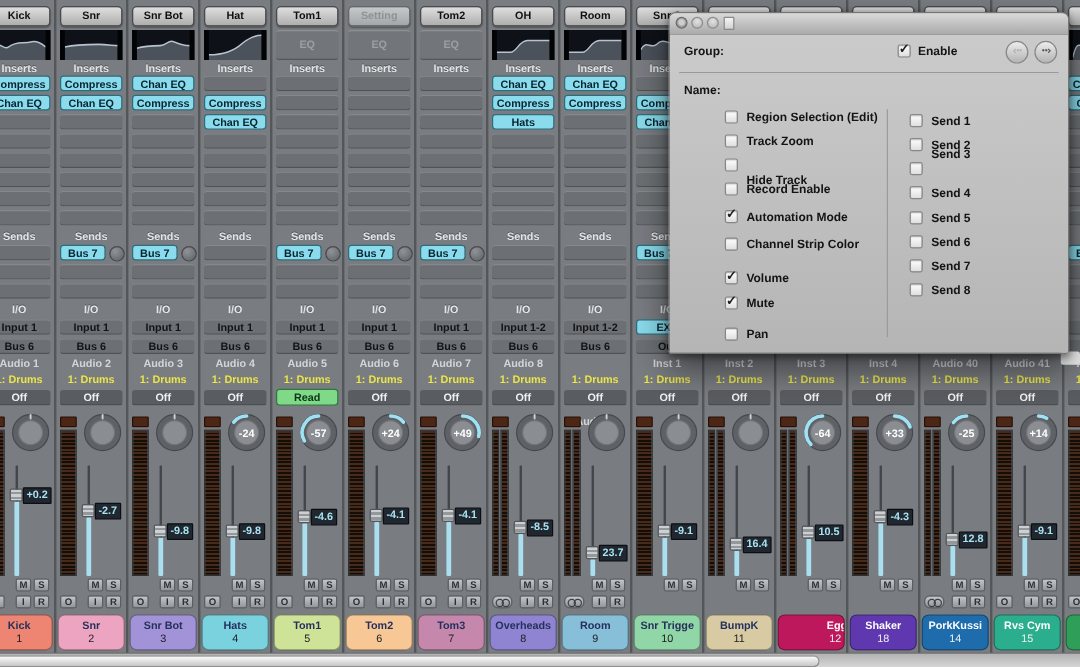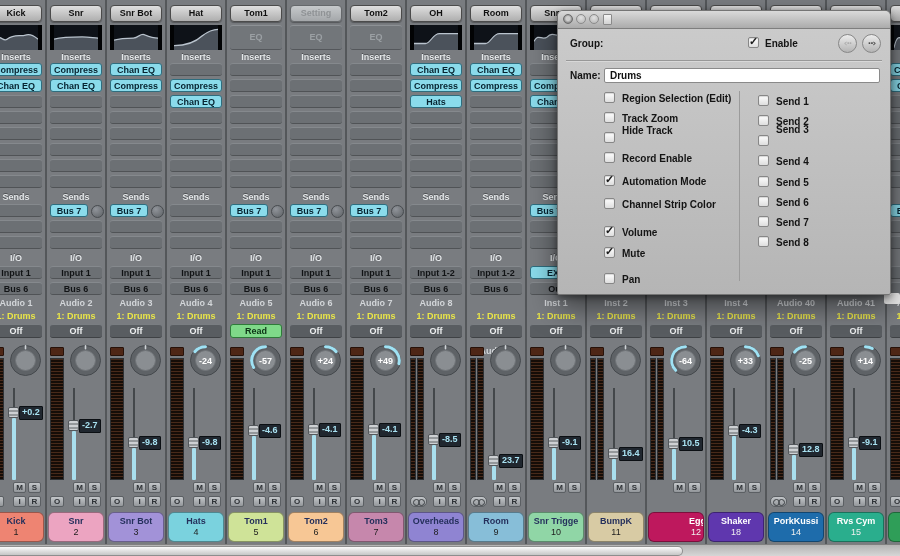--- a/index.html
+++ b/index.html
@@ -850,30 +850,29 @@
   </div>
   <span class="dlabel" style="left:12px;top:27px;">Group:</span>
   <span class="cb" style="left:190px;top:26px;">
       <span class="chk">✓</span>
     </span>
   <span class="dlabel" style="left:207px;top:27px;">Enable</span>
   <div class="roundbtn prev"><span>‹··</span></div>
   <div class="roundbtn next"><span>··›</span></div>
   <div class="hdivider"></div>
   <span class="dlabel" style="left:12px;top:59px;">Name:</span>
-  <input class="namerow-input" value="Drums" style="">
   <div class="vdivider"></div>
   <div id="optleft"></div>
   <div id="optright"></div>
 <div class="cb" style="left: 46px; top: 81px;"></div>
     <div class="dlabel" style="left: 64px; top: 82px; position: absolute;">Region Selection (Edit)</div>
     <div class="cb" style="left: 46px; top: 101px;"></div>
     <div class="dlabel" style="left: 64px; top: 102px; position: absolute;">Track Zoom</div>
     <div class="cb" style="left: 46px; top: 121px;"></div>
-    <div class="dlabel" style="left: 64px; top: 114px; position: absolute;">Hide Track</div>
+    <div class="dlabel" style="left: 64px; top: 134px; position: absolute;">Hide Track</div>
     <div class="cb" style="left: 46px; top: 141px;"></div>
     <div class="dlabel" style="left: 64px; top: 142px; position: absolute;">Record Enable</div>
     <div class="cb" style="left: 46px; top: 164px;">
       <span class="chk">✓</span>
     </div>
     <div class="dlabel" style="left: 64px; top: 165px; position: absolute;">Automation Mode</div>
     <div class="cb" style="left: 46px; top: 187px;"></div>
     <div class="dlabel" style="left: 64px; top: 188px; position: absolute;">Channel Strip Color</div>
     <div class="cb" style="left: 46px; top: 215px;">
       <span class="chk">✓</span>

